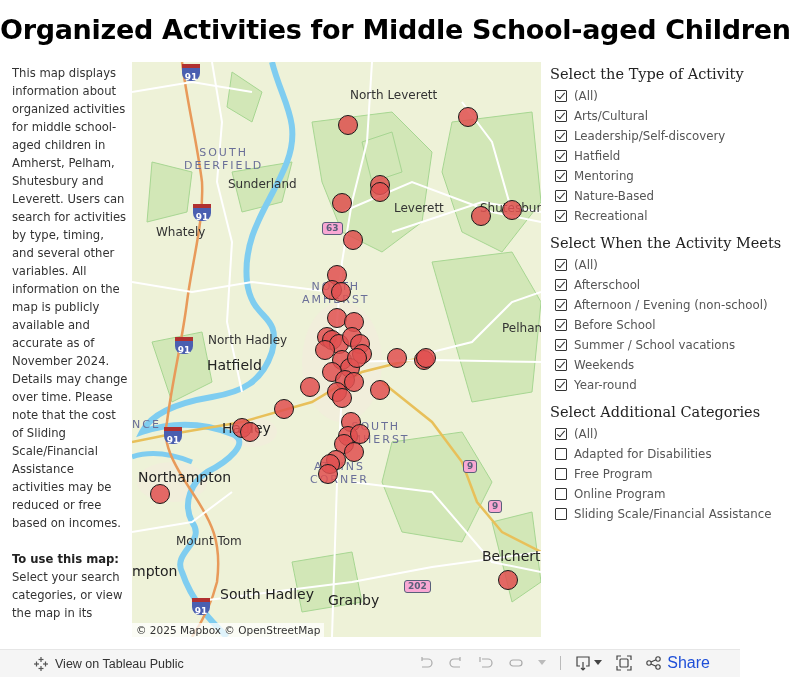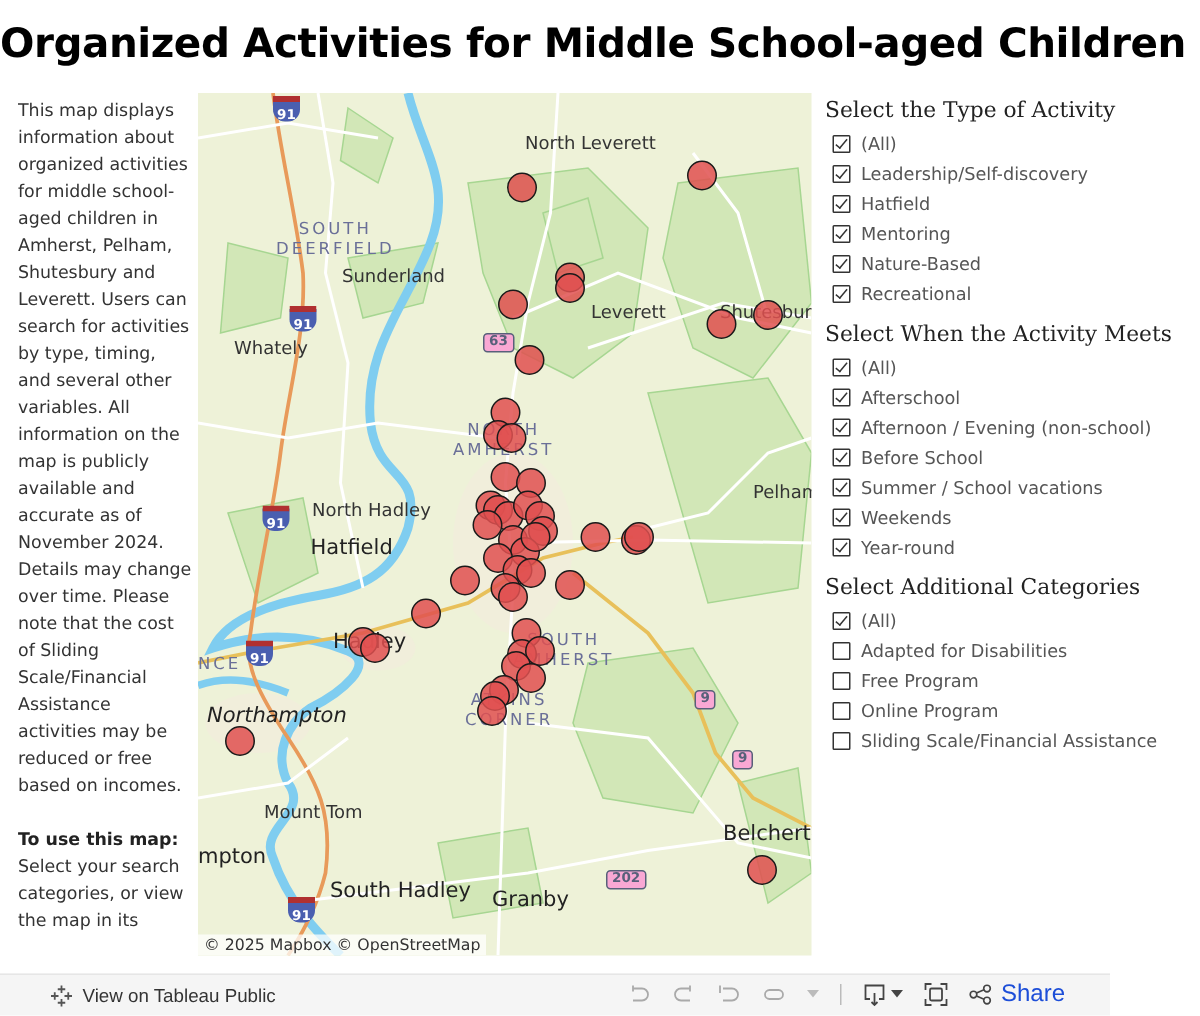--- a/index.html
+++ b/index.html
@@ -107,26 +107,26 @@
     <div>AMHERST</div>
   </div>
   <div class="maplabel town" style="left:370px;top:259px;">Pelham</div>
   <div class="maplabel town" style="left:76px;top:271px;">North Hadley</div>
   <div class="maplabel city" style="left:75px;top:295px;">Hatfield</div>
   <div class="maplabel city" style="left:90px;top:358px;">Hadley</div>
   <div class="maplabel district" style="left:210px;top:358px;">
     <div>SOUTH</div>
     <div>AMHERST</div>
   </div>
-  <div class="maplabel district" style="left:0px;top:374px;text-align:center;">NCE</div>
+  <div class="maplabel district" style="left:0px;top:356px;text-align:center;">NCE</div>
   <div class="maplabel district" style="left:178px;top:398px;">
     <div>ATKINS</div>
     <div>CORNER</div>
   </div>
-  <div class="maplabel city" style="left:6px;top:407px;font-style:italic;">Northampton</div>
+  <div class="maplabel city" style="left:6px;top:407px;">Northampton</div>
   <div class="maplabel town" style="left:44px;top:472px;">Mount Tom</div>
   <div class="maplabel city" style="left:0px;top:501px;">mpton</div>
   <div class="maplabel city" style="left:88px;top:524px;">South Hadley</div>
   <div class="maplabel city" style="left:196px;top:530px;">Granby</div>
   <div class="maplabel city" style="left:350px;top:486px;">Belcherto</div>
 
   <div class="ishield" style="left:50px;top:2px;">91</div>
   <div class="ishield" style="left:61px;top:142px;">91</div>
   <div class="ishield" style="left:43px;top:275px;">91</div>
   <div class="ishield" style="left:32px;top:365px;">91</div>
@@ -191,20 +191,24 @@
 <div class="filters">
   <div class="filter-group">
     <div class="filter-title">Select the Type of Activity</div>
     <div>
         <div class="filter-item">
           <span class="cb checked"></span>
           <span class="filter-label">(All)</span>
         </div>
         <div class="filter-item">
           <span class="cb checked"></span>
+          <span class="filter-label">Arts/Cultural</span>
+        </div>
+        <div class="filter-item">
+          <span class="cb checked"></span>
           <span class="filter-label">Leadership/Self-discovery</span>
         </div>
         <div class="filter-item">
           <span class="cb checked"></span>
           <span class="filter-label">Hatfield</span>
         </div>
         <div class="filter-item">
           <span class="cb checked"></span>
           <span class="filter-label">Mentoring</span>
         </div>

